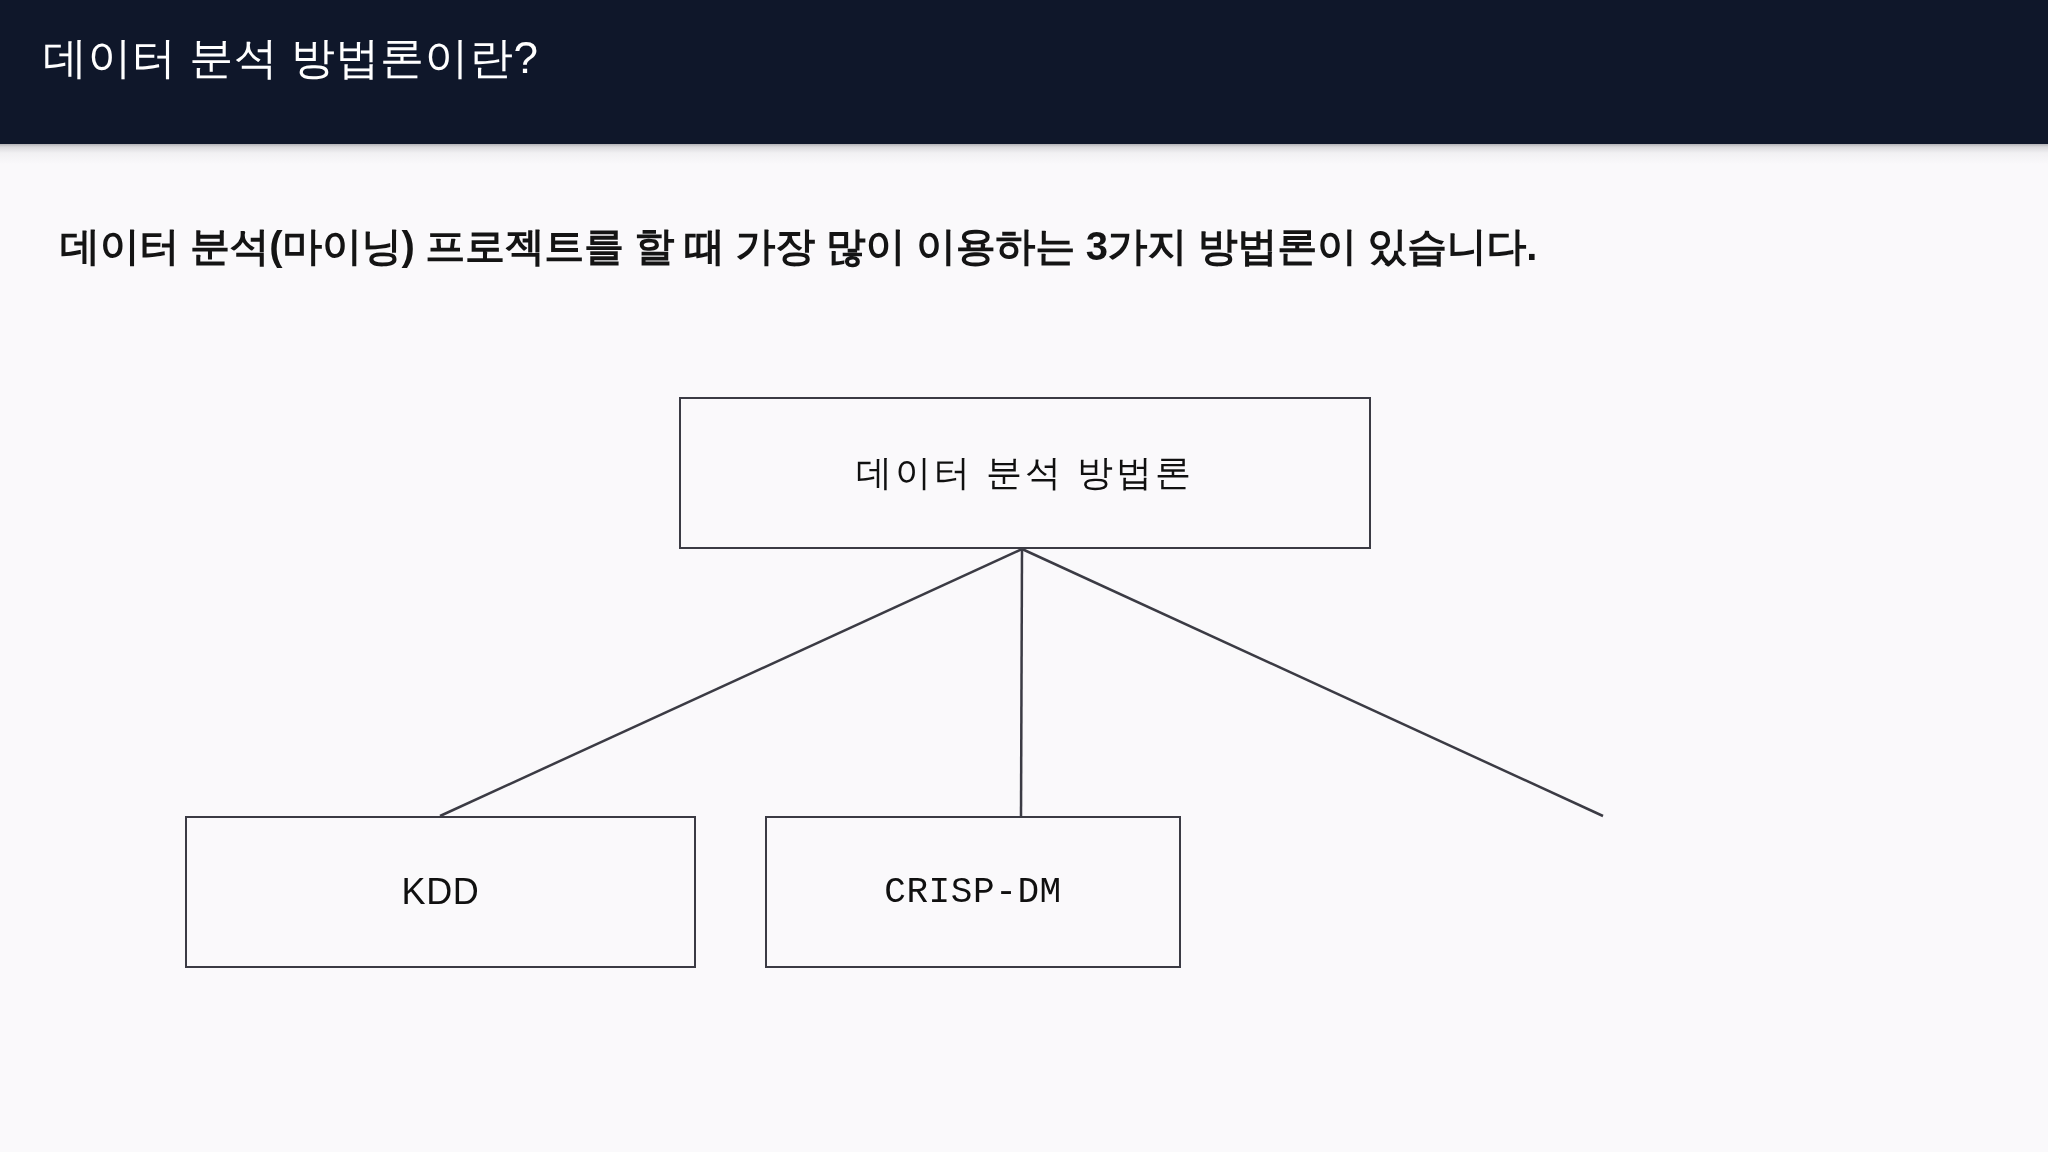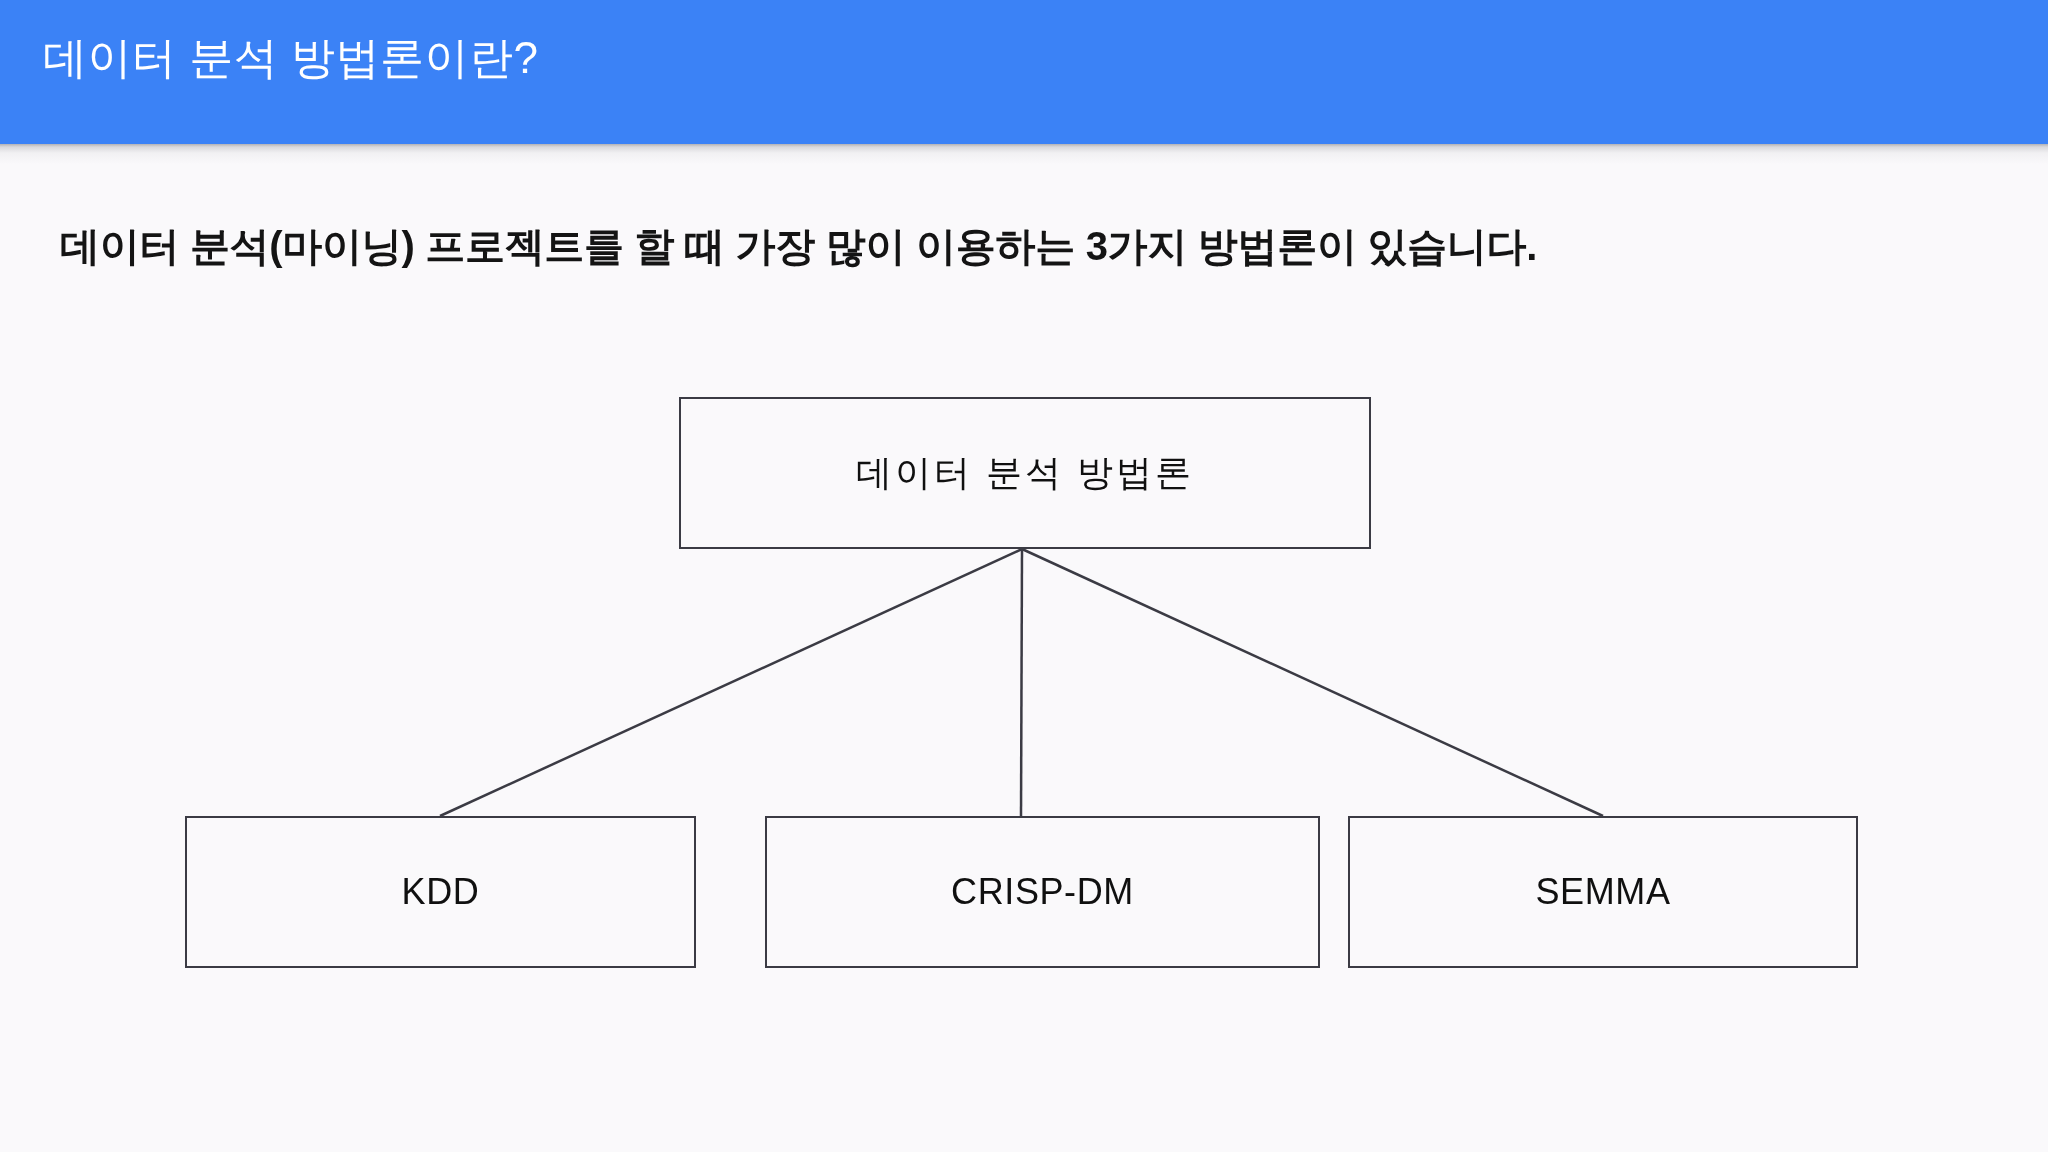--- a/index.html
+++ b/index.html
@@ -15,21 +15,21 @@
     position: relative;
   }
 
   
   .header-banner {
     position: absolute;
     left: 0;
     top: 0;
     width: 2048px;
     height: 144px;
-    background: #3b82f6;
+    background: #0f172a;
   }
   .header-title {
     position: absolute;
     left: 43px;
     top: 32px;
     font-size: 44px;
     font-weight: 400;
     color: #ffffff;
     letter-spacing: 0.5px;
     line-height: 1.2;
@@ -84,21 +84,21 @@
     color: #101010;
     letter-spacing: 0.6px;
     white-space: nowrap;
   }
   .node-label.korean {
     letter-spacing: 3px;
   }
 
   .node-root  { left: 679px;  top: 397px; width: 692px; height: 152px; }
   .node-kdd   { left: 185px;  top: 816px; width: 511px; height: 152px; }
-  .node-crisp { left: 765px;  top: 816px; width: 555px; height: 152px; }
+  .node-crisp { left: 765px;  top: 816px; width: 416px; height: 152px; font-family: Liberation Mono, monospace; }
   .node-semma { left: 1348px; top: 816px; width: 510px; height: 152px; }
 
   .connector-layer {
     position: absolute;
     left: 0;
     top: 0;
     width: 2048px;
     height: 1152px;
     pointer-events: none;
   }
@@ -126,17 +126,14 @@
   </div>
 
   <div class="node-box node-root">
     <span class="node-label korean">데이터 분석 방법론</span>
   </div>
 
   <div class="node-box node-crisp">
     <span class="node-label">CRISP-DM</span>
   </div>
 
-  <div class="node-box node-semma">
-    <span class="node-label">SEMMA</span>
-  </div>
 
 </div>
 
 </body></html>

